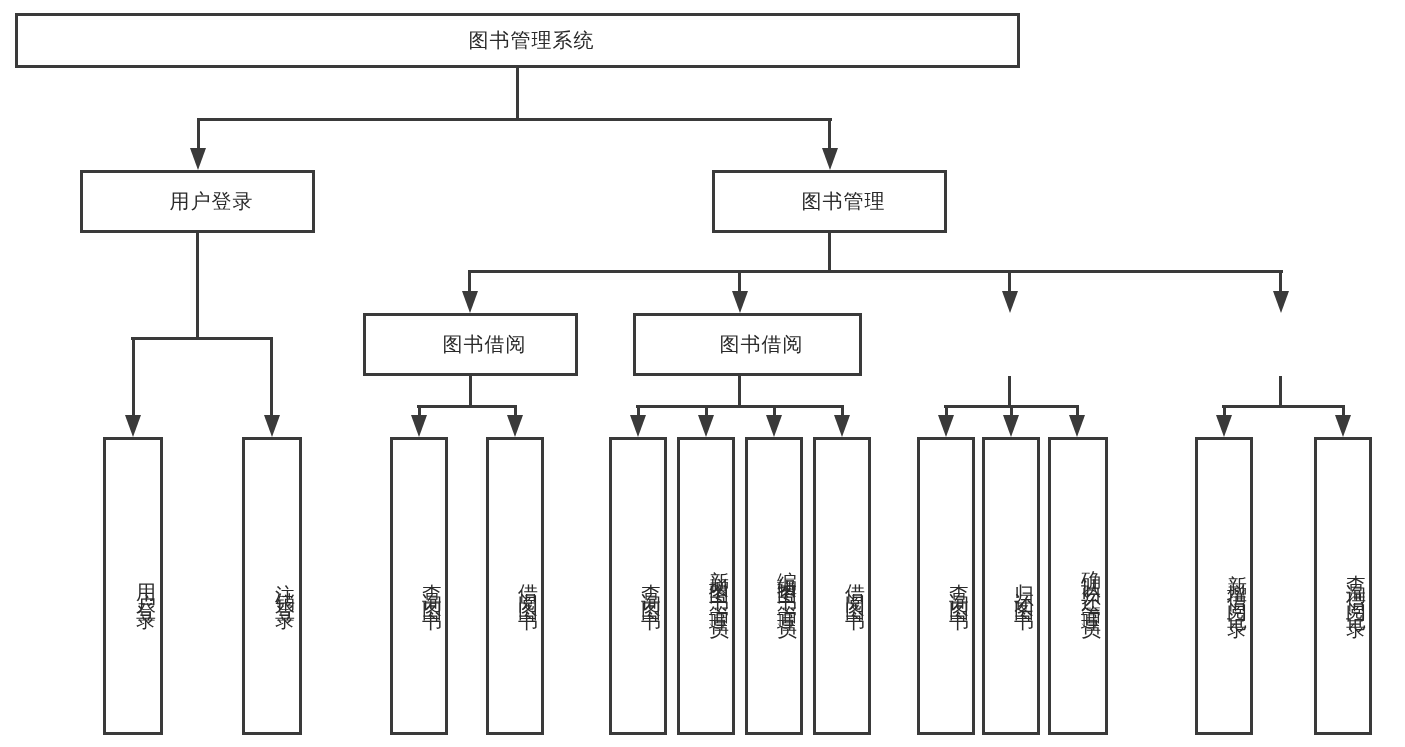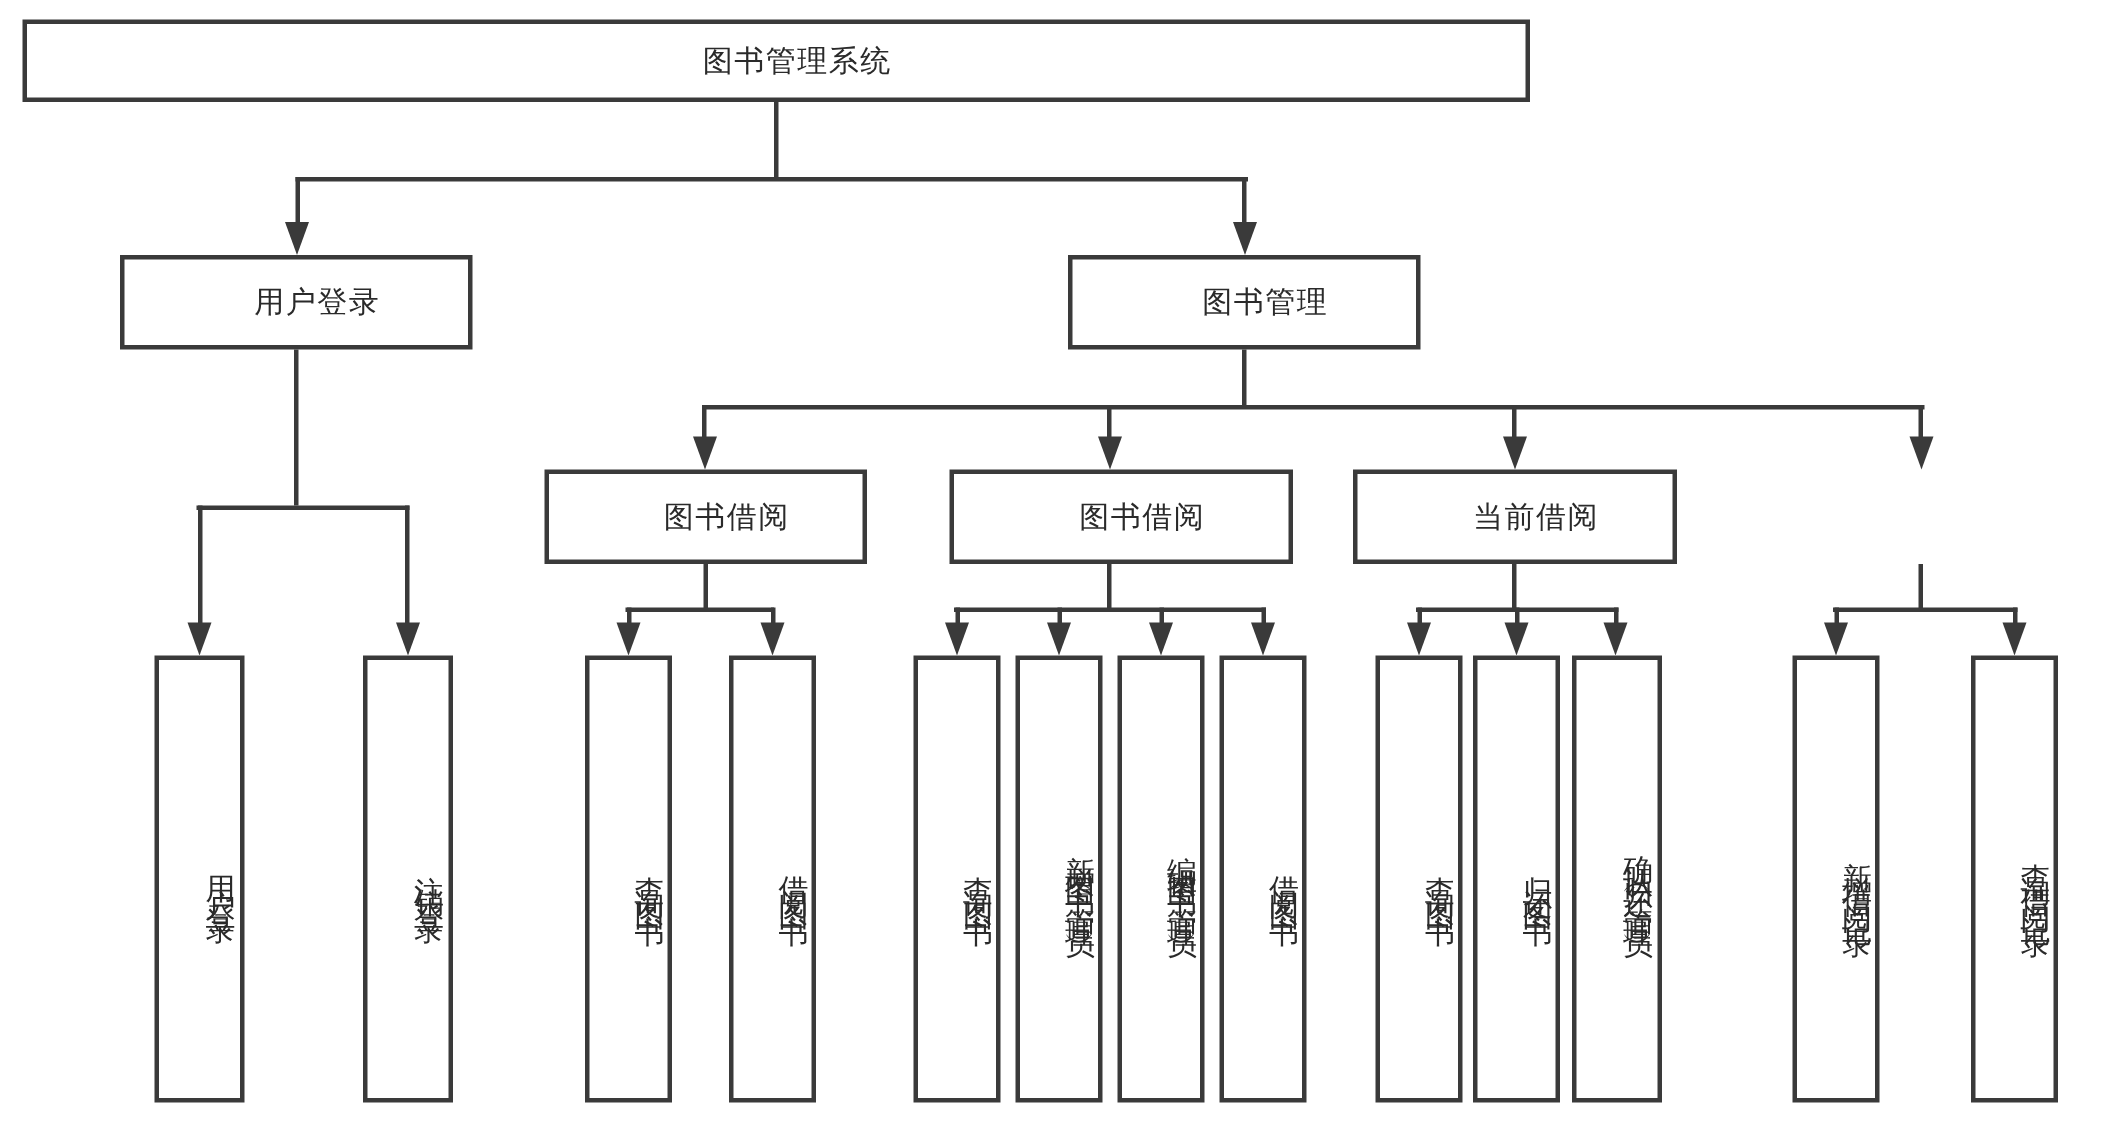--- a/index.html
+++ b/index.html
@@ -92,23 +92,20 @@
   <div class="arrow" style="left:1002px; top:291px;"></div>
   <div class="vline" style="left:1279px; top:270px; height:23px;"></div>
   <div class="arrow" style="left:1273px; top:291px;"></div>
 
   <div class="box" style="left:363px; top:313px; width:215px; height:63px;">
     <span class="hlabel">图书借阅</span>
   </div>
   <div class="box" style="left:633px; top:313px; width:229px; height:63px;">
     <span class="hlabel">图书借阅</span>
   </div>
-  <div class="box" style="left:902px; top:313px; width:216px; height:63px;">
-    <span class="hlabel">当前借阅</span>
-  </div>
 
   <div class="vline" style="left:469px; top:376px; height:32px;"></div>
   <div class="hline" style="left:417px; top:405px; width:99px;"></div>
   <div class="vline" style="left:418px; top:405px; height:12px;"></div>
   <div class="arrow" style="left:411px; top:415px;"></div>
   <div class="vline" style="left:514px; top:405px; height:12px;"></div>
   <div class="arrow" style="left:507px; top:415px;"></div>
 
   <div class="vline" style="left:738px; top:376px; height:32px;"></div>
   <div class="hline" style="left:636px; top:405px; width:208px;"></div>

